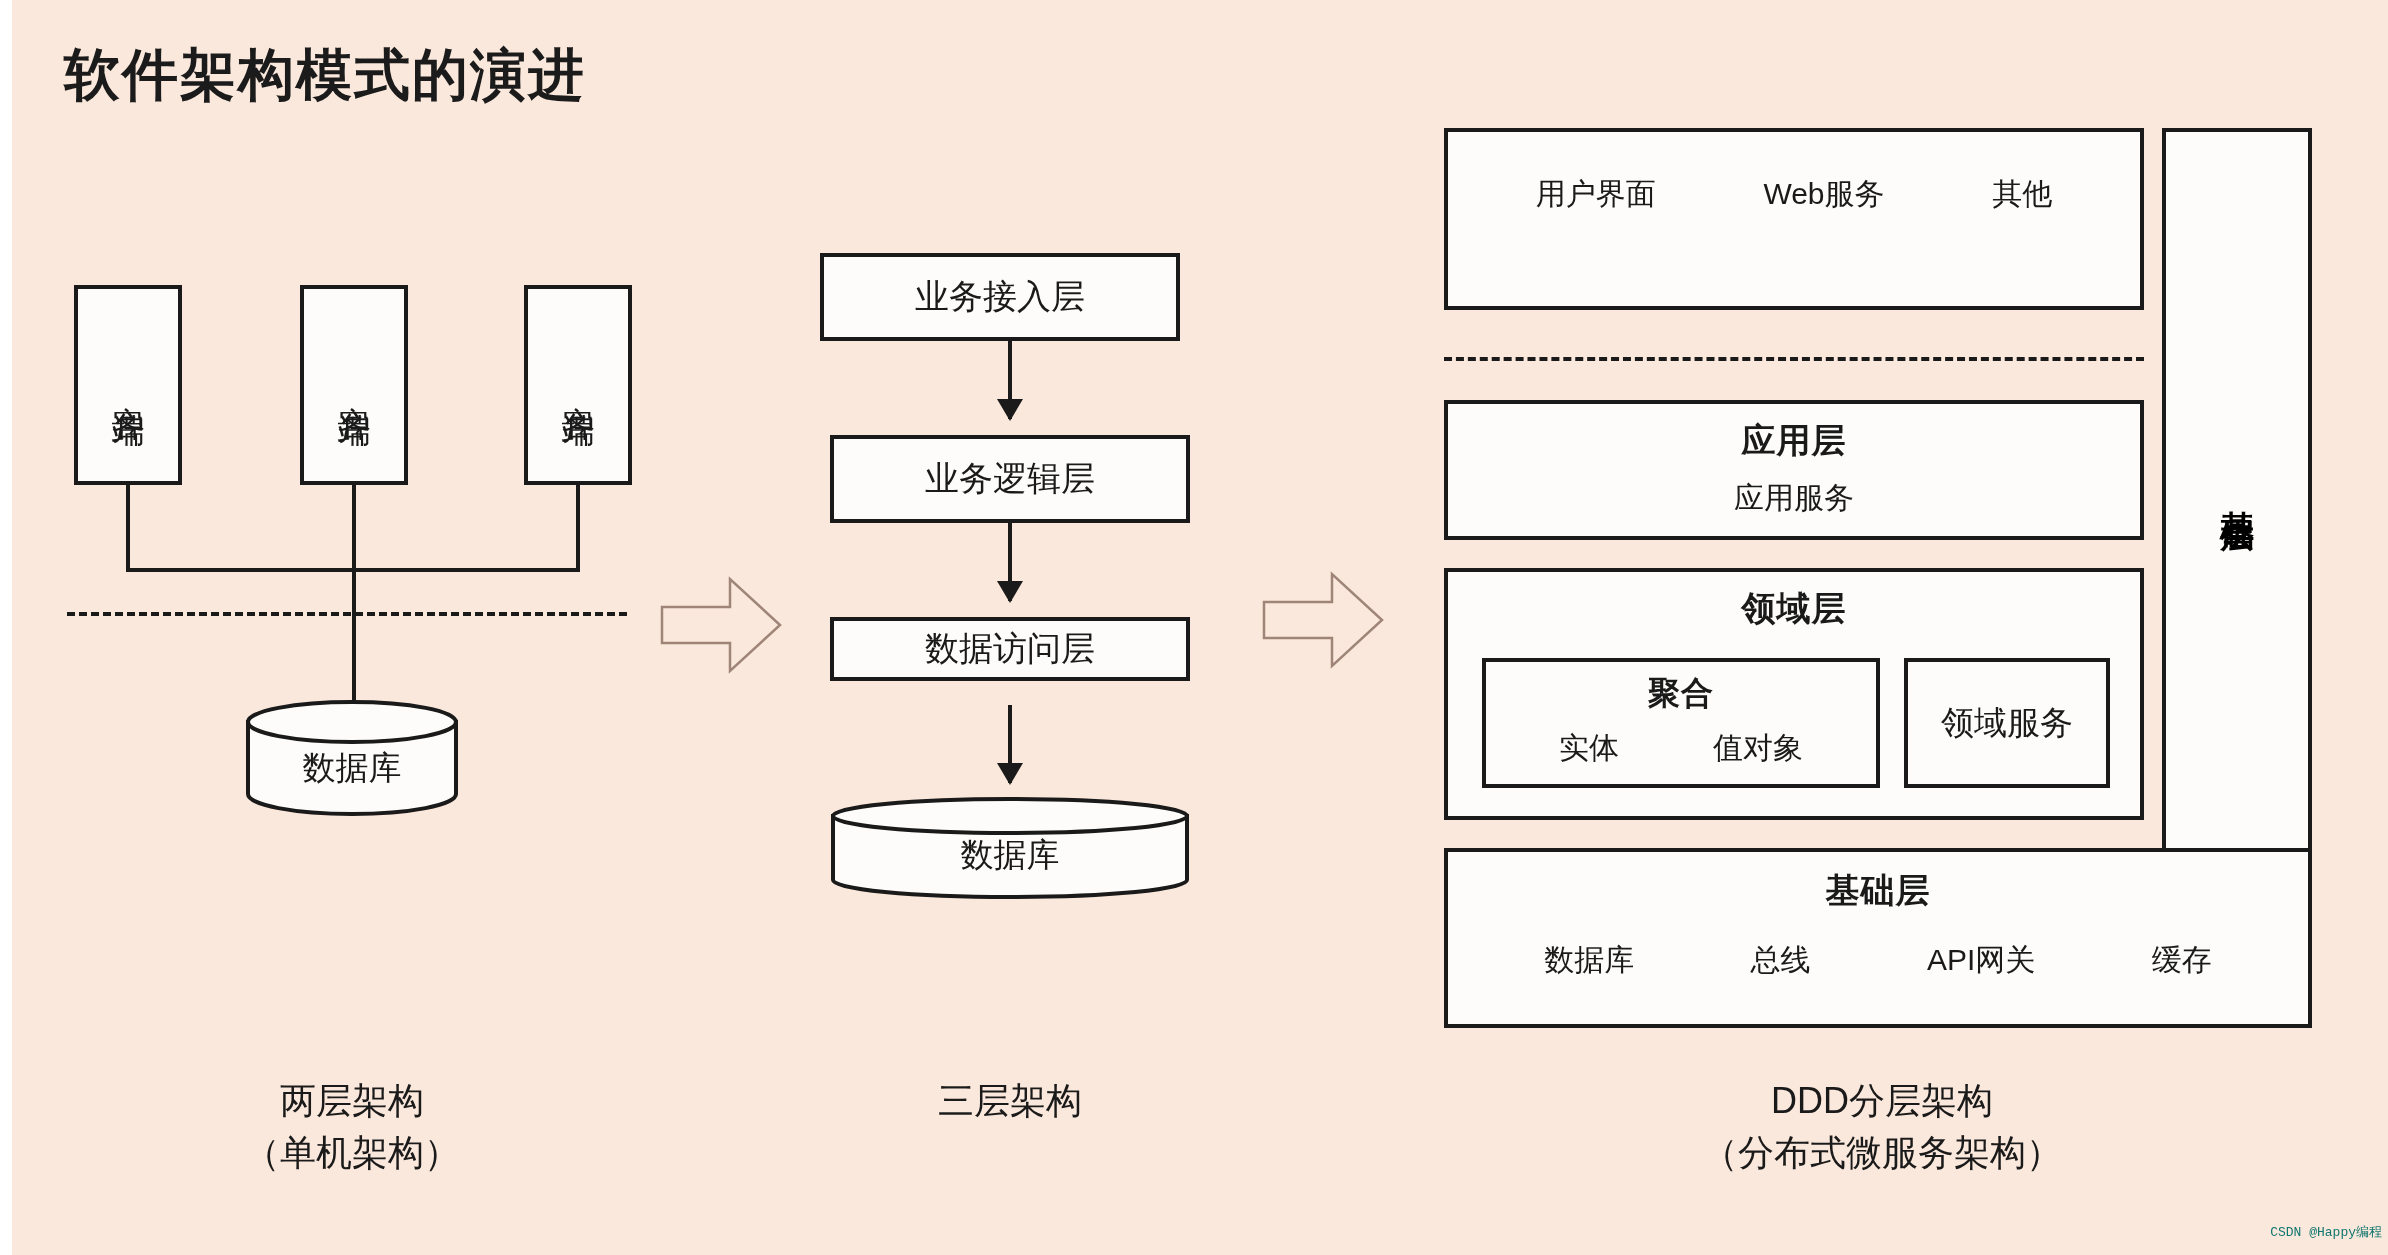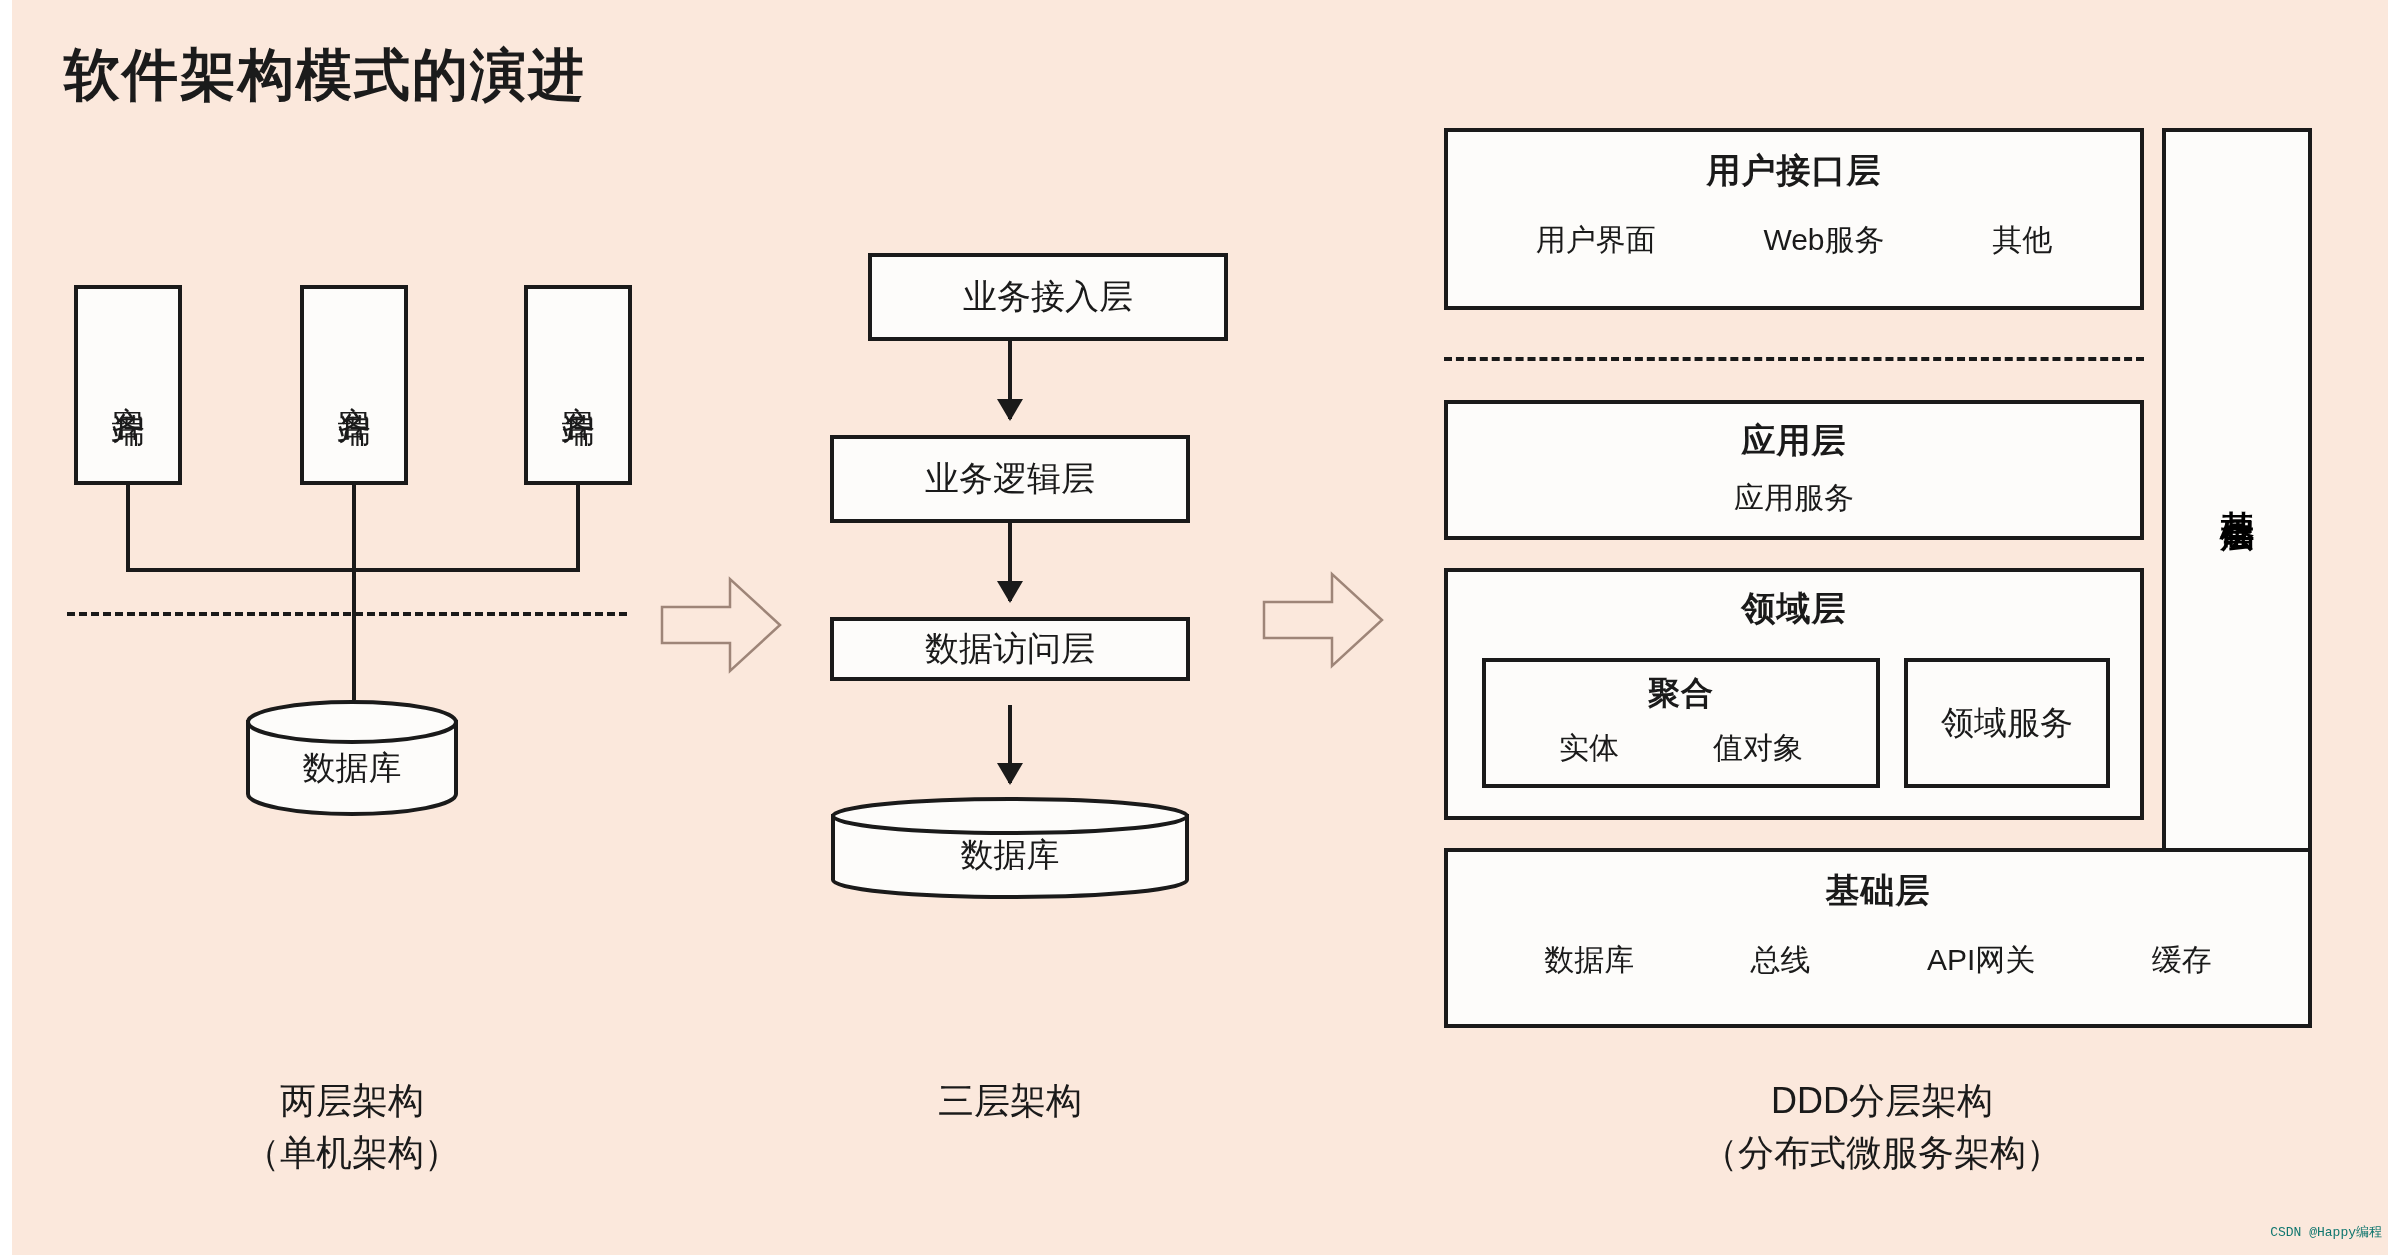--- a/index.html
+++ b/index.html
@@ -204,21 +204,21 @@
   </div>
 
   <div class="block-arrow" style="left:648px; top:575px; width:122px; height:100px;">
     <svg width="122" height="100" viewBox="0 0 122 100">
       <path d="M2,32 L70,32 L70,4 L120,50 L70,96 L70,68 L2,68 Z" fill="none" stroke="#9e8578" stroke-width="2.5" stroke-linejoin="miter"></path>
     </svg>
   </div>
 
   <div>
 
-    <div class="box" style="left:856px; top:253px; width:360px; height:88px; font-size:34px;">
+    <div class="box" style="left:808px; top:253px; width:360px; height:88px; font-size:34px;">
       <span>业务接入层</span>
     </div>
     <div class="flow-arrow" style="left:996px; top:341px; height:78px;"></div>
 
     <div class="box" style="left:818px; top:435px; width:360px; height:88px; font-size:34px;">
       <span>业务逻辑层</span>
     </div>
     <div class="flow-arrow" style="left:996px; top:523px; height:78px;"></div>
 
     <div class="box" style="left:818px; top:617px; width:360px; height:64px; font-size:34px;">
@@ -241,21 +241,20 @@
 
   <div class="block-arrow" style="left:1250px; top:570px; width:122px; height:100px;">
     <svg width="122" height="100" viewBox="0 0 122 100">
       <path d="M2,32 L70,32 L70,4 L120,50 L70,96 L70,68 L2,68 Z" fill="none" stroke="#9e8578" stroke-width="2.5" stroke-linejoin="miter"></path>
     </svg>
   </div>
 
   <div id="ddd-panel" style="left:0; top:0; width:2388px; height:1255px;">
 
     <div class="layer-box" style="left:1432px; top:128px; width:700px; height:182px; padding:16px 0 0 0;">
-      <div class="layer-title">用户接口层</div>
       <div class="layer-items" style="margin-top:26px; padding:0 34px;">
         <span>用户界面</span>
         <span>Web服务</span>
         <span>其他</span>
       </div>
     </div>
 
     <div class="dashed-sep" style="left:1432px; top:357px; width:700px;"></div>
 
     <div class="layer-box" style="left:1432px; top:568px; width:700px; height:252px; padding:14px 0 0 0;">

